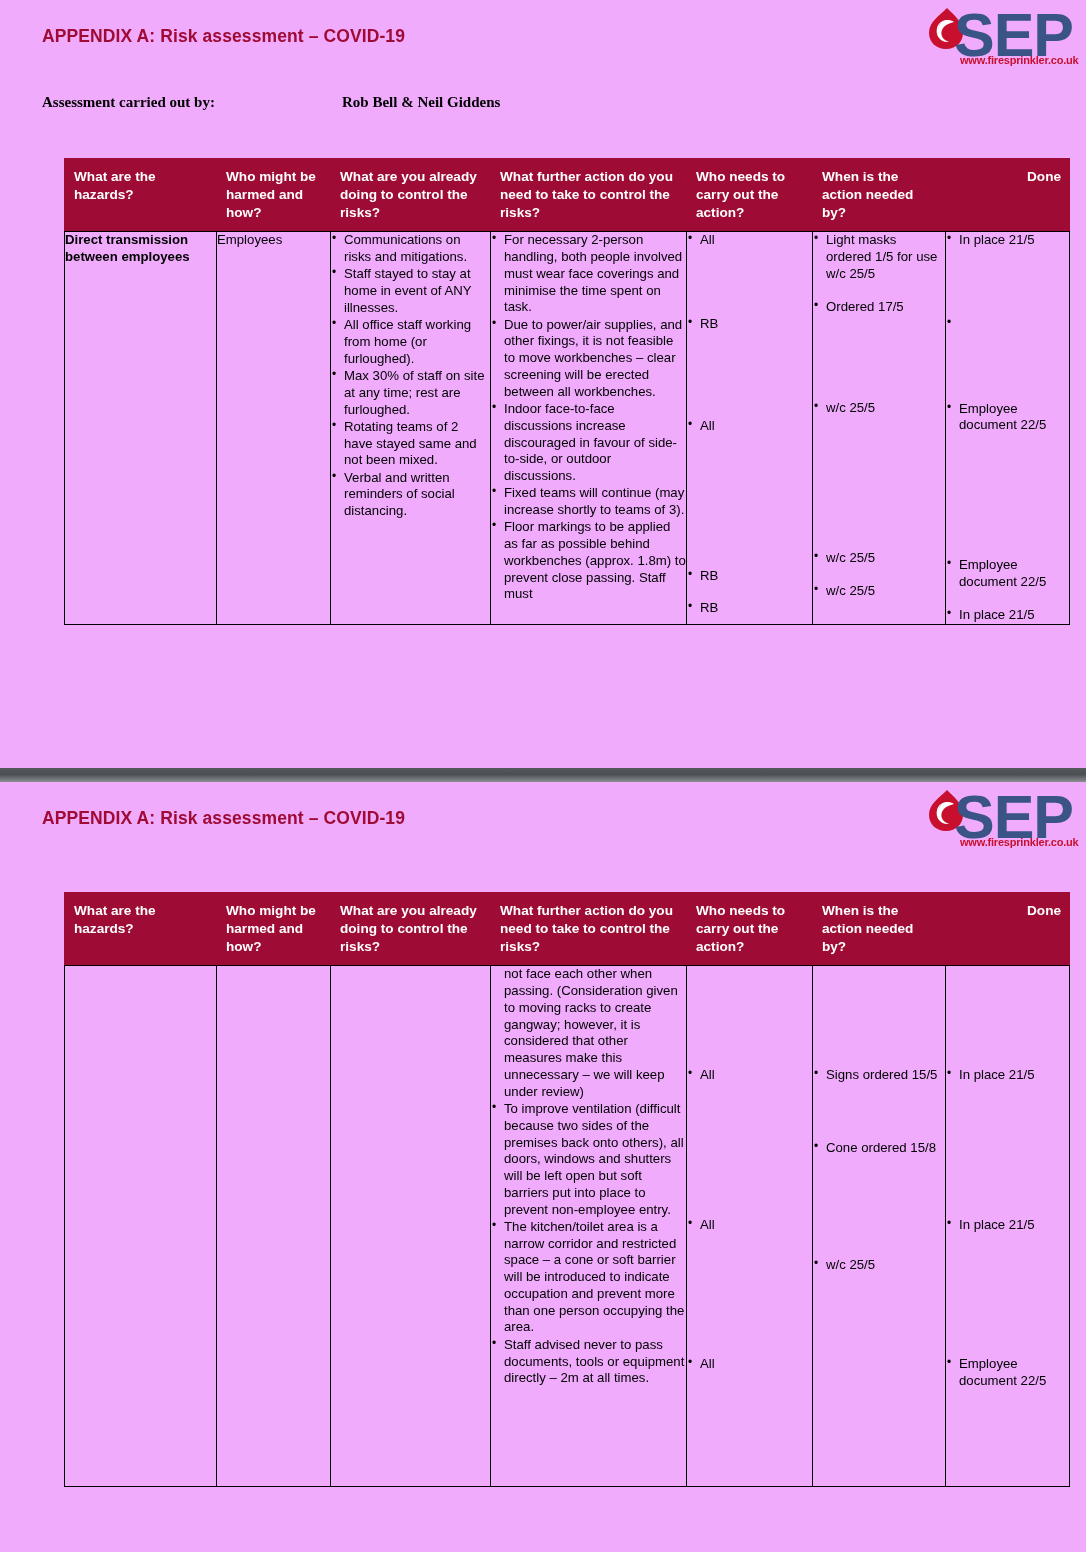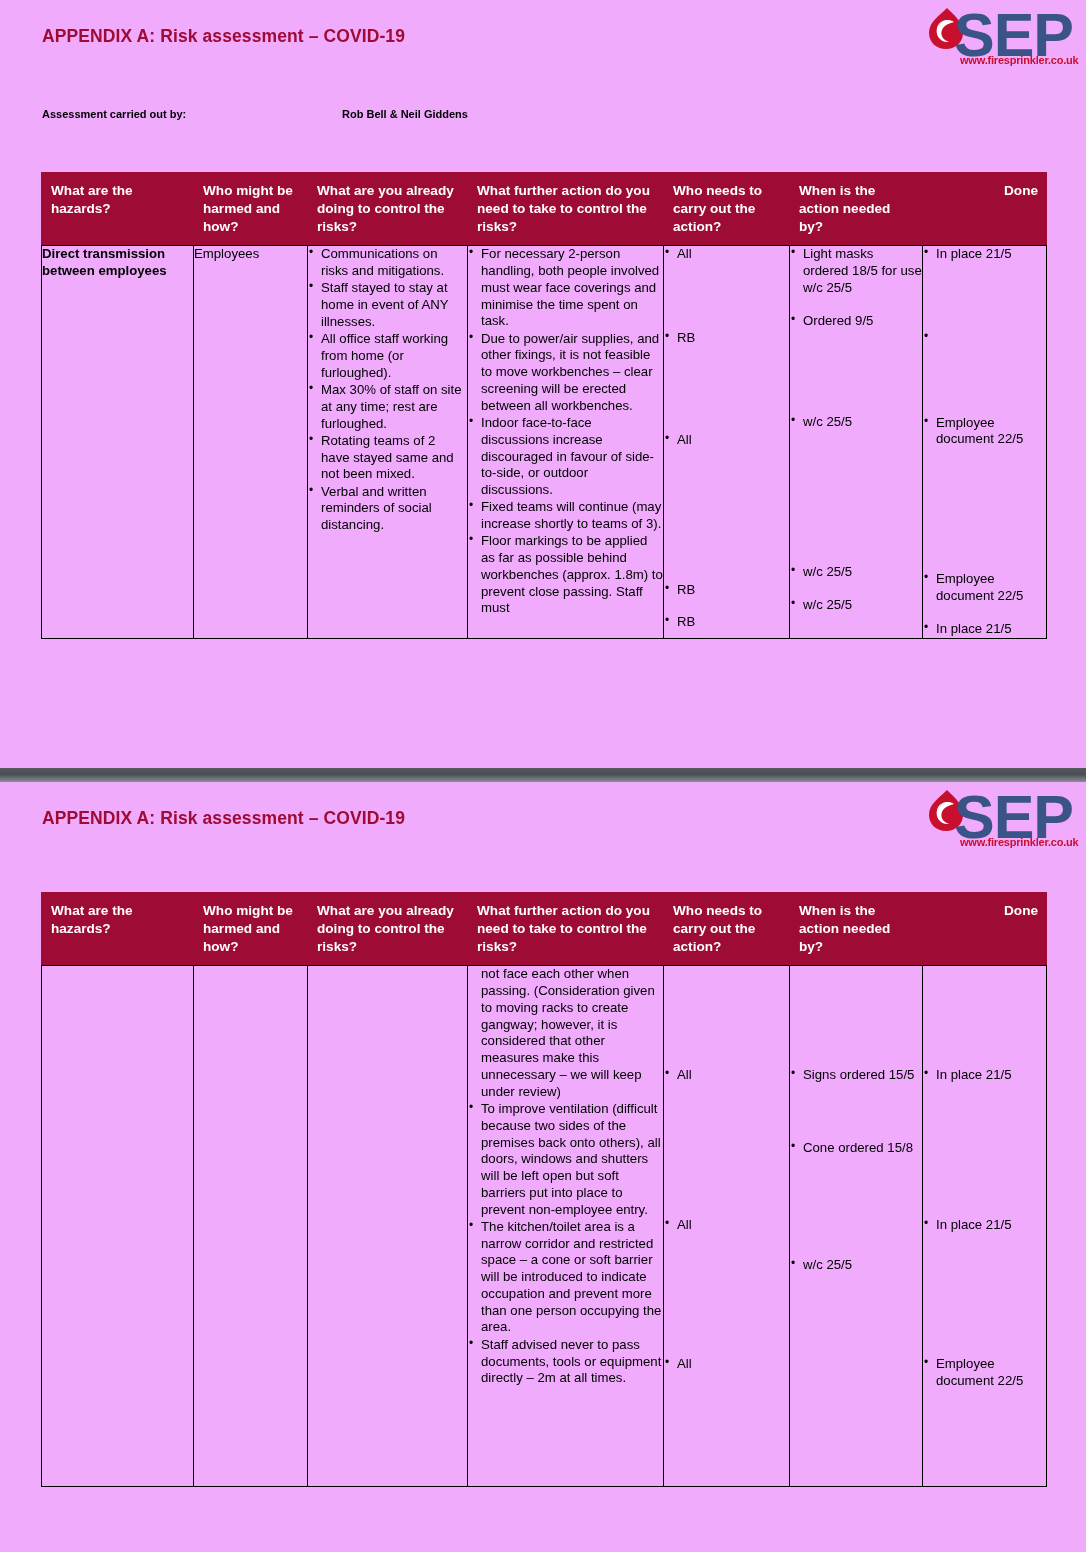--- a/index.html
+++ b/index.html
@@ -75,35 +75,36 @@
     font-weight: bold;
     color: #c8102e;
     font-family: "Liberation Sans", sans-serif;
     letter-spacing: -0.2px;
   }
 
   
   .meta {
     position: relative;
     margin-left: 42px;
-    margin-top: 22px;
+    margin-top: 8px;
     height: 64px;
-    font-size: 11px;
-    font-weight: bold;
+    font-size: 15px;
+    font-weight: bold;
+    font-family: Liberation Serif, serif;
   }
   .meta-row { position: relative; height: 32px; }
   .meta-label { position: absolute; left: 0; top: 0; }
   .meta-value { position: absolute; left: 300px; top: 0; }
   .meta-review { position: absolute; left: 580px; top: 0; white-space: nowrap; }
 
   
   table.ra {
     border-collapse: collapse;
     table-layout: fixed;
-    margin-left: 41px;
+    margin-left: 64px;
     width: 1005px;
   }
   table.ra th, table.ra td {
     border: 1px solid #000000;
     vertical-align: top;
     padding: 0;
   }
   table.ra thead th {
     background: #9e0b34;
     color: #ffffff;
@@ -242,23 +243,23 @@
             <li class="gap-2 nobullet"></li>
             <li>All</li>
             <li class="gap-4 nobullet"></li>
             <li>RB</li>
             <li class="gap-3 nobullet"></li>
             <li>RB</li>
           </ul>
         </td>
         <td class="cell">
           <ul class="ul">
-            <li>Light masks ordered 18/5 for use w/c 25/5</li>
+            <li>Light masks ordered 1/5 for use w/c 25/5</li>
             <li class="gap-3 nobullet"></li>
-            <li>Ordered 9/5</li>
+            <li>Ordered 17/5</li>
             <li class="gap-2 nobullet"></li>
             <li>w/c 25/5</li>
             <li class="gap-4 nobullet"></li>
             <li>w/c 25/5</li>
             <li class="gap-3 nobullet"></li>
             <li>w/c 25/5</li>
           </ul>
         </td>
         <td class="cell">
           <ul class="ul">

